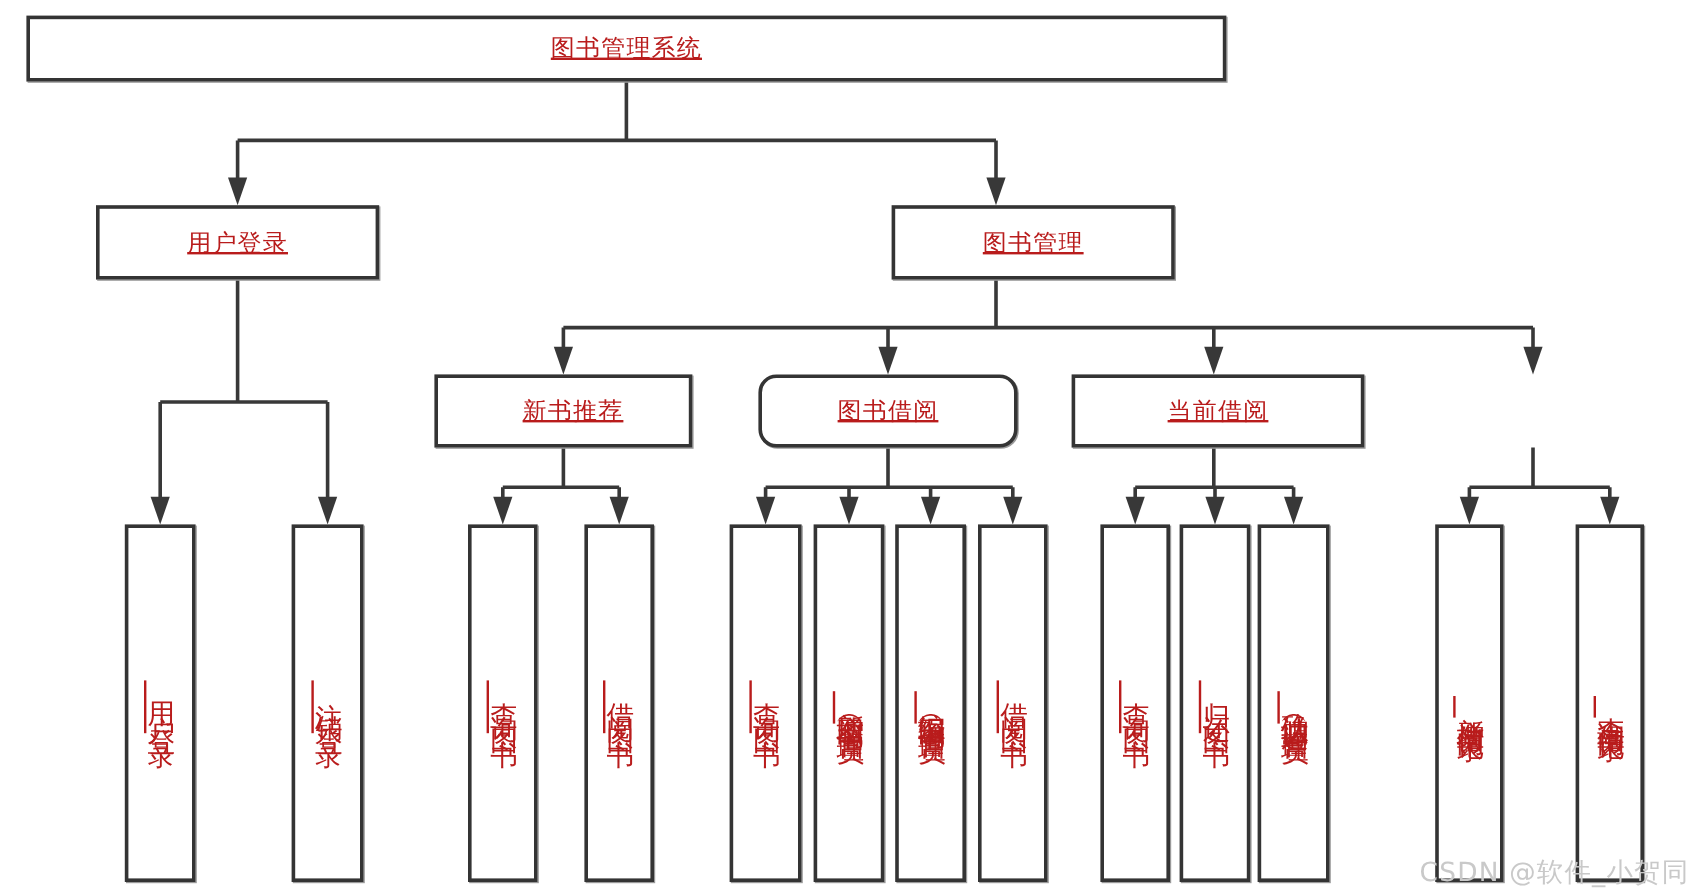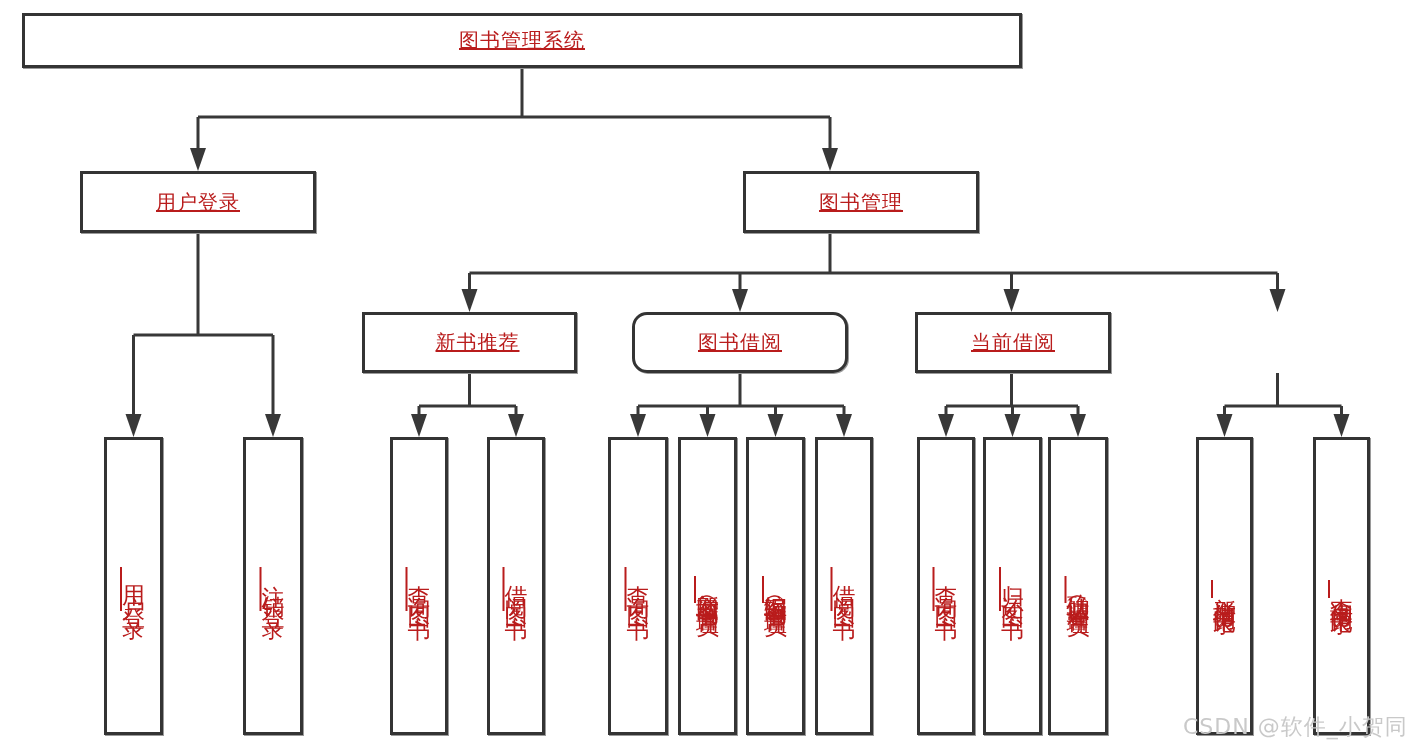--- a/index.html
+++ b/index.html
@@ -105,21 +105,21 @@
     </g>
   </svg>
 
   <div class="box hbox" style="left:22px; top:13px; width:1000px; height:55px;">图书管理系统</div>
 
   <div class="box hbox" style="left:80px; top:171px; width:236px; height:62px;">用户登录</div>
   <div class="box hbox" style="left:712px; top:171px; width:236px; height:62px;margin-left:31px;">图书管理</div>
 
   <div class="box hbox" style="left:362px; top:312px; width:215px; height:61px;padding-left:16px;">新书推荐</div>
   <div class="box hbox" style="left:632px; top:312px; width:216px; height:61px;border-radius:15px;">图书借阅</div>
-  <div class="box hbox" style="left:915px; top:312px; width:196px; height:61px;">当前借阅</div>
+  <div class="box hbox" style="left:893px; top:312px; width:244px; height:61px;">当前借阅</div>
 
   <div class="box vbox" style="left:104px; top:437px; width:59px; height:298px;">用户登录</div>
   <div class="box vbox" style="left:243px; top:437px; width:60px; height:298px;">注销登录</div>
 
   <div class="box vbox" style="left:390px; top:437px; width:58px; height:298px;">查询图书</div>
   <div class="box vbox" style="left:487px; top:437px; width:58px; height:298px;">借阅图书</div>
 
   <div class="box vbox" style="left:608px; top:437px; width:60px; height:298px;">查询图书</div>
   <div class="box vbox tight" style="left:678px; top:437px; width:59px; height:298px;">新增图书（管理员）</div>
   <div class="box vbox tight" style="left:746px; top:437px; width:59px; height:298px;">编辑图书（管理员）</div>

